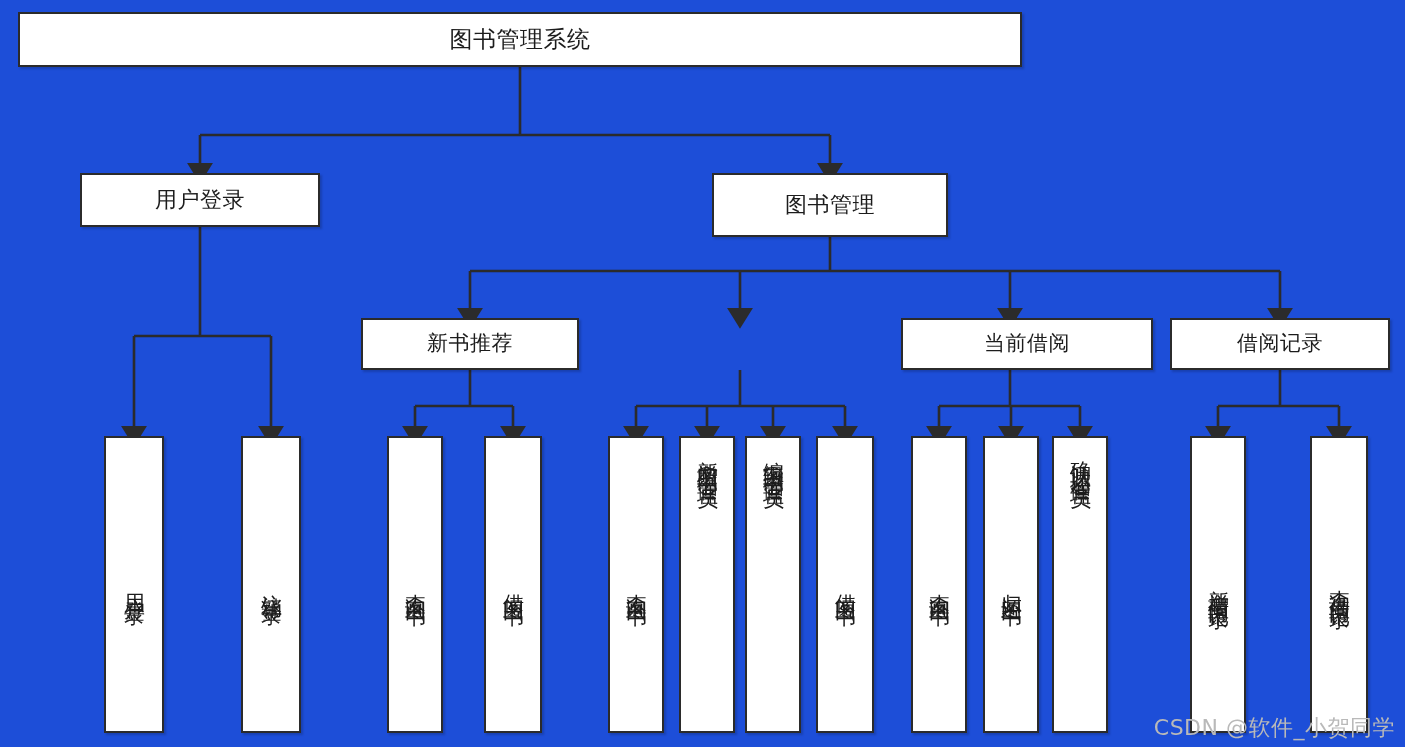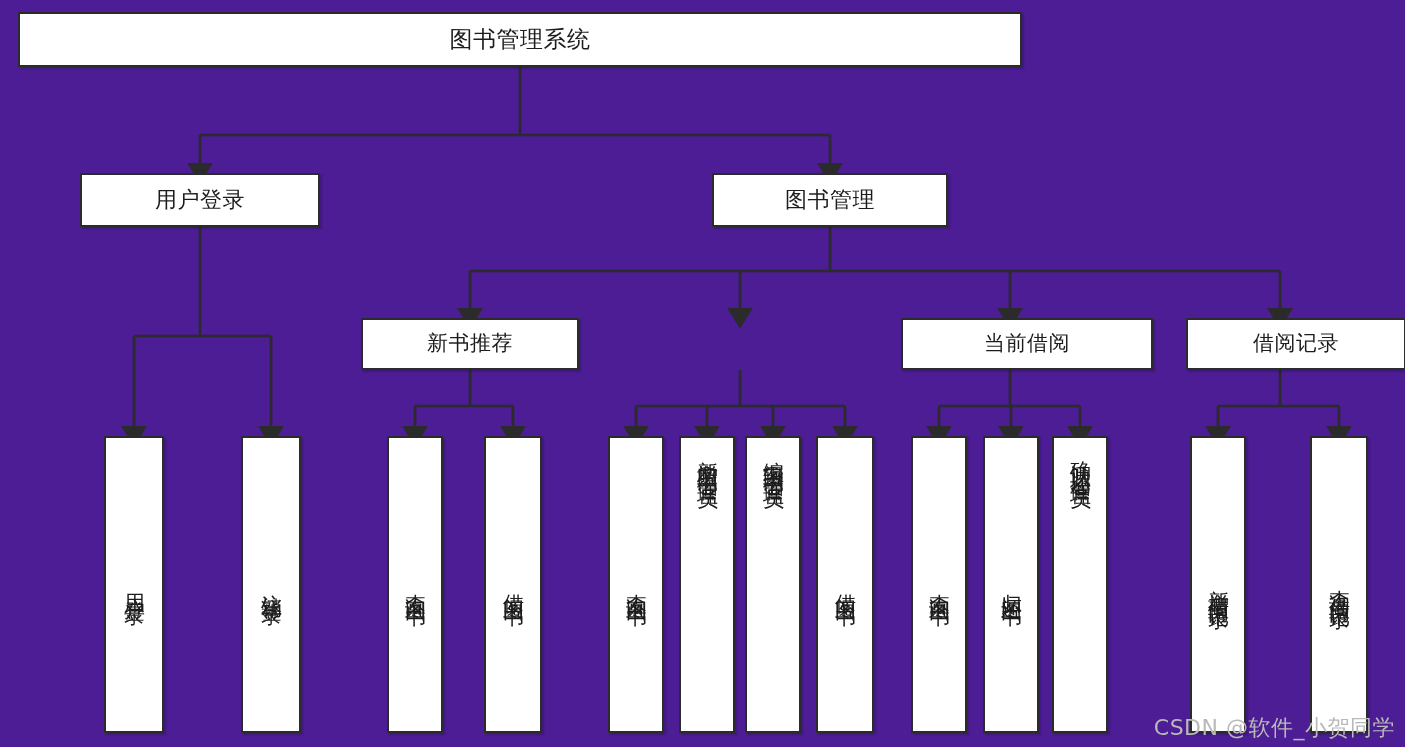--- a/index.html
+++ b/index.html
@@ -8,21 +8,21 @@
     padding: 0;
     background: #ffffff;
   }
   body {
     font-family: "DejaVu Sans", "Liberation Sans", sans-serif;
   }
   #diagram-root {
     position: relative;
     width: 1405px;
     height: 747px;
-    background: #4c1d95;
+    background: #1d4ed8;
     overflow: hidden;
   }
   #edge-layer {
     position: absolute;
     left: 0;
     top: 0;
     width: 1405px;
     height: 747px;
     pointer-events: none;
   }
@@ -156,31 +156,31 @@
     </g>
   </svg>
 
   <div class="node root" style="left: 18px; top: 12px; width: 1004px; height: 55px;">
     <span class="node-label">图书管理系统</span>
   </div>
 
   <div class="node lvl2" id="n-user-login" style="left: 80px; top: 173px; width: 240px; height: 54px;">
     <span class="node-label">用户登录</span>
   </div>
-  <div class="node lvl2" id="n-book-manage" style="left: 712px; top: 173px; width: 236px; height: 54px;">
+  <div class="node lvl2" id="n-book-manage" style="left: 712px; top: 173px; width: 236px; height: 64px;">
     <span class="node-label">图书管理</span>
   </div>
 
   <div class="node lvl3" id="n-new-book-rec" style="left: 361px; top: 318px; width: 218px; height: 52px;">
     <span class="node-label">新书推荐</span>
   </div>
   <div class="node lvl3" id="n-current-borrow" style="left: 901px; top: 318px; width: 252px; height: 52px;">
     <span class="node-label">当前借阅</span>
   </div>
-  <div class="node lvl3" id="n-borrow-record" style="left: 1170px; top: 318px; width: 220px; height: 52px; margin-left: 16px;">
+  <div class="node lvl3" id="n-borrow-record" style="left: 1170px; top: 318px; width: 220px; height: 52px;">
     <span class="node-label">借阅记录</span>
   </div>
 
   <div class="node leaf align-mid" id="l0" style="left: 104px; top: 436px; width: 60px; height: 297px;">
     <span class="node-label">用户登录</span>
   </div>
   <div class="node leaf align-mid" id="l1" style="left: 241px; top: 436px; width: 60px; height: 297px;">
     <span class="node-label">注销登录</span>
   </div>
   <div class="node leaf align-mid" id="l2" style="left: 387px; top: 436px; width: 56px; height: 297px;">

